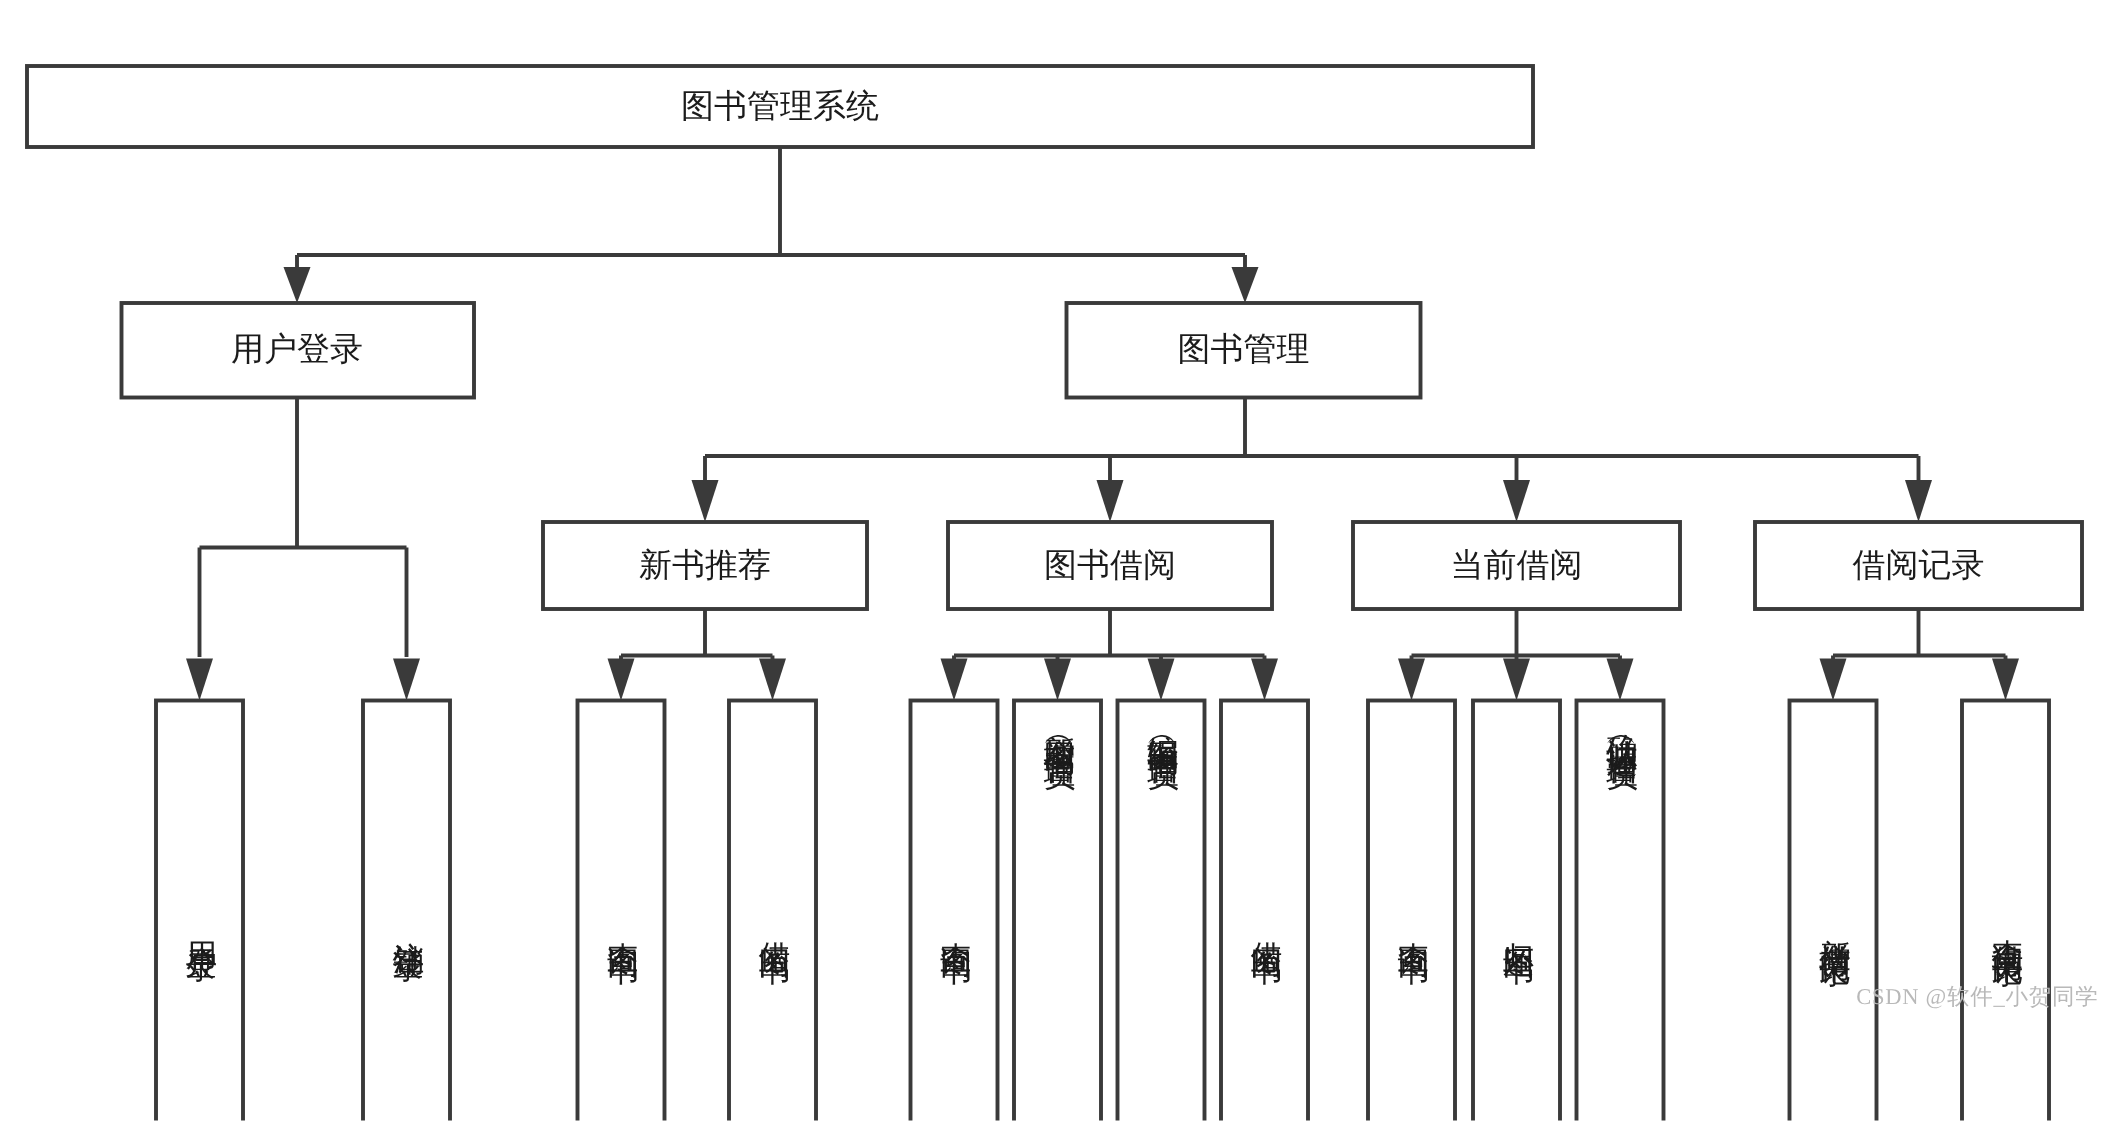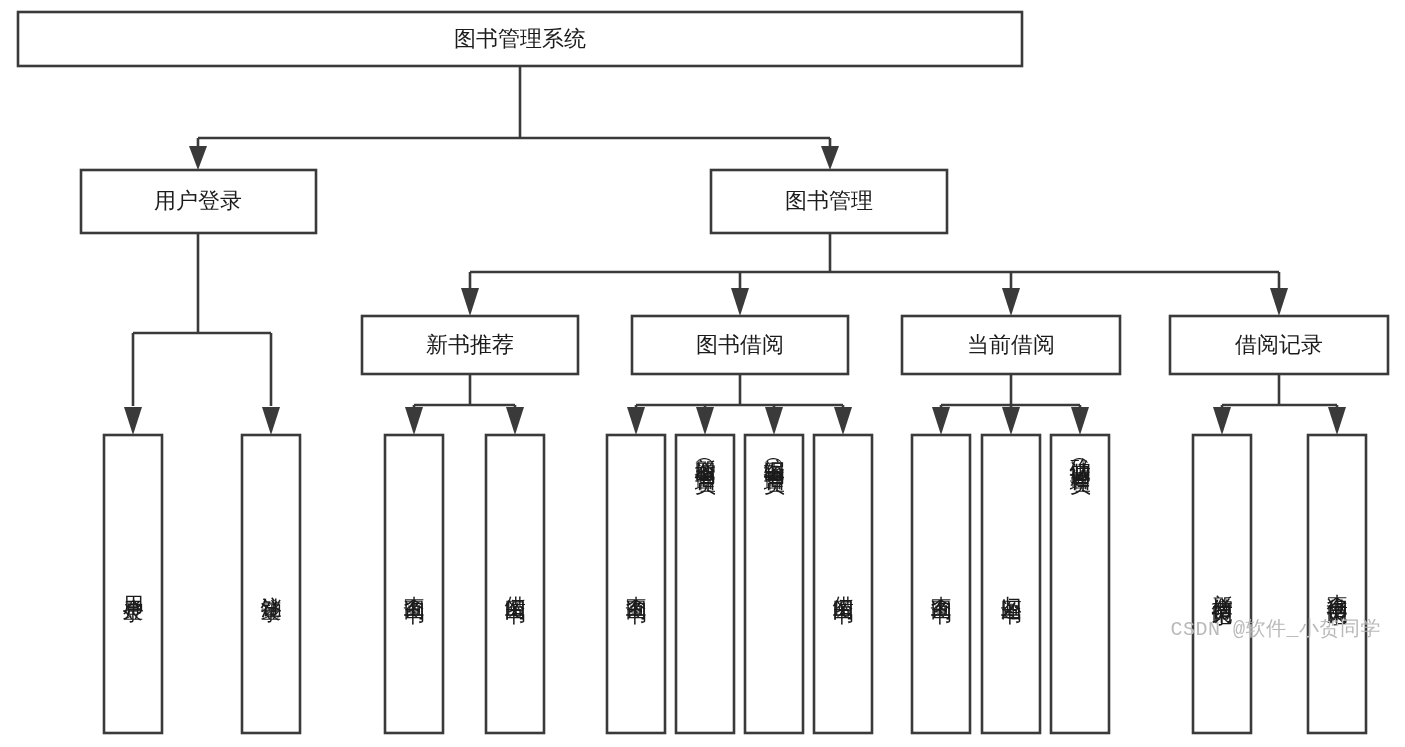--- a/index.html
+++ b/index.html
@@ -12,20 +12,21 @@
     height: 747px;
     font-family: "Liberation Sans", "DejaVu Sans", sans-serif;
     overflow: hidden;
     position: relative;
   }
   #diagram-root {
     position: relative;
     width: 1405px;
     height: 647px;
     background: #ffffff;
+    margin-top: 32px;
   }
   svg#tree-svg {
     position: absolute;
     left: 0;
     top: 0;
     width: 1405px;
     height: 747px;
     display: block;
   }
   .node-box {
@@ -67,24 +68,24 @@
     font-family: "Liberation Sans", "DejaVu Sans", sans-serif;
     font-size: 21px;
     line-height: 1.08;
     letter-spacing: 2.5px;
     color: #1b1b1b;
     white-space: nowrap;
     text-align: center;
   }
   #watermark {
     position: absolute;
-    right: 24px;
+    right: 6px;
     bottom: 5px;
-    font-family: Liberation Mono, monospace;
-    font-size: 20px;
+    font-family: Liberation Serif, serif;
+    font-size: 15px;
     color: #b9b9b9;
     letter-spacing: 0.5px;
     white-space: nowrap;
     user-select: none;
   }
 </style>
 </head>
 <body>
 
 <div id="diagram-root">

